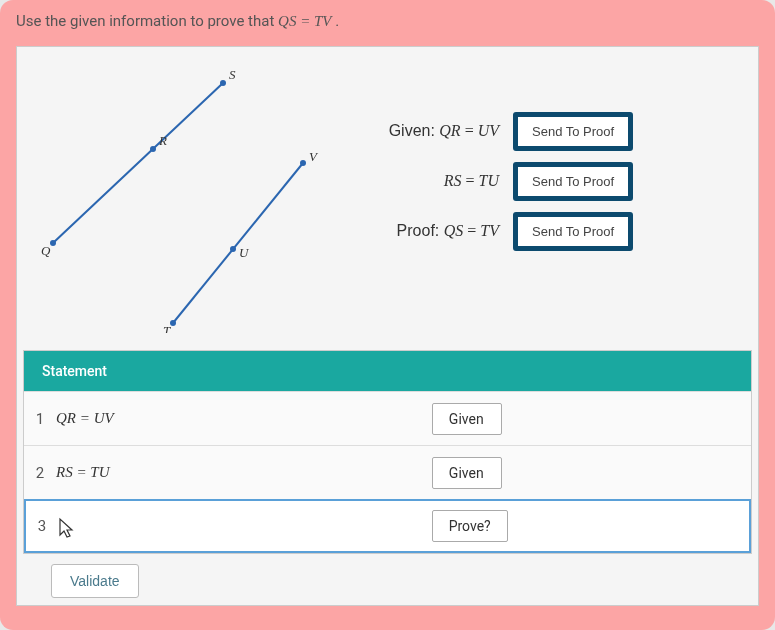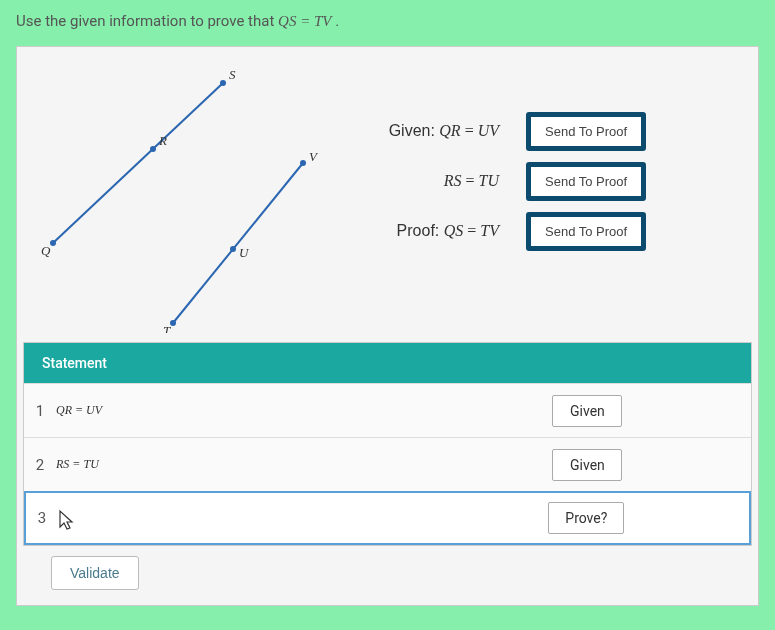--- a/index.html
+++ b/index.html
@@ -4,23 +4,24 @@
   <style>
     * { box-sizing: border-box; margin: 0; padding: 0; }
     body {
       font-family: -apple-system, BlinkMacSystemFont, "Segoe UI", Roboto, Helvetica, Arial, sans-serif;
       background: #e8e8e8;
       width: 775px;
       height: 630px;
       overflow: hidden;
     }
     .page {
-      background: #86efac;
+      background: #fca5a5;
       padding: 8px 16px;
       height: 100%;
+      border-radius: 13px;
     }
     .instruction {
       font-size: 15px;
       color: #555;
       margin-bottom: 12px;
       padding: 4px 0;
     }
     .mi { font-style: italic; font-family: Georgia, 'Times New Roman', serif; }
     .panel {
       border: 1px solid #ccc;
@@ -42,21 +43,20 @@
     .givens {
       flex: 1;
       padding-top: 60px;
       padding-left: 10px;
     }
     .given-row {
       display: flex;
       align-items: center;
       margin-bottom: 14px;
       height: 36px;
-      gap: 13px;
     }
     .given-label {
       width: 180px;
       text-align: right;
       font-size: 16px;
       color: #333;
       padding-right: 14px;
       font-family: Georgia, 'Times New Roman', serif;
     }
     .given-label .prefix { font-family: -apple-system, sans-serif; font-style: normal; }
@@ -65,21 +65,21 @@
       background: #fff;
       color: #444;
       font-size: 13px;
       padding: 7px 14px;
       border-radius: 3px;
       cursor: pointer;
     }
     .proof-table {
       border: 1px solid #ccc;
       background: #fff;
-      margin-top: 4px;
+      margin-top: 12px;
     }
     .proof-header {
       background: #1aa8a0;
       color: #fff;
       display: flex;
       font-size: 14px;
       font-weight: 500;
     }
     .proof-header .col-stmt { width: 55%; padding: 12px 18px; }
     .proof-header .col-reason { width: 45%; padding: 12px 8px; }
@@ -98,27 +98,26 @@
       width: 32px;
       text-align: center;
       color: #555;
       font-size: 15px;
     }
     .proof-row .stmt {
       flex: 1;
       padding: 6px 0;
       font-family: Georgia, 'Times New Roman', serif;
       font-style: italic;
-      font-size: 12px;
+      font-size: 15px;
       color: #333;
     }
     .proof-row .reason {
       width: 45%;
       padding: 6px 8px;
-      text-align: center;
     }
     .reason-box {
       display: inline-block;
       border: 1px solid #aaa;
       background: #fff;
       padding: 7px 16px;
       font-size: 14px;
       color: #333;
       border-radius: 2px;
       min-width: 70px;

